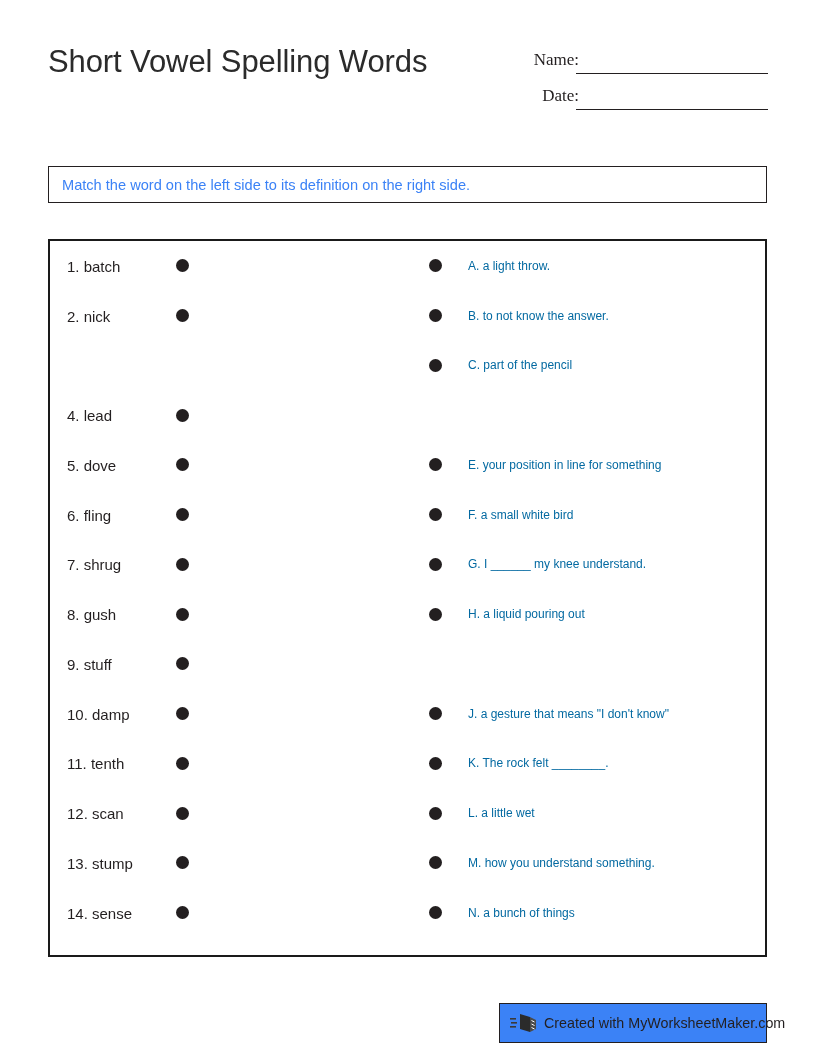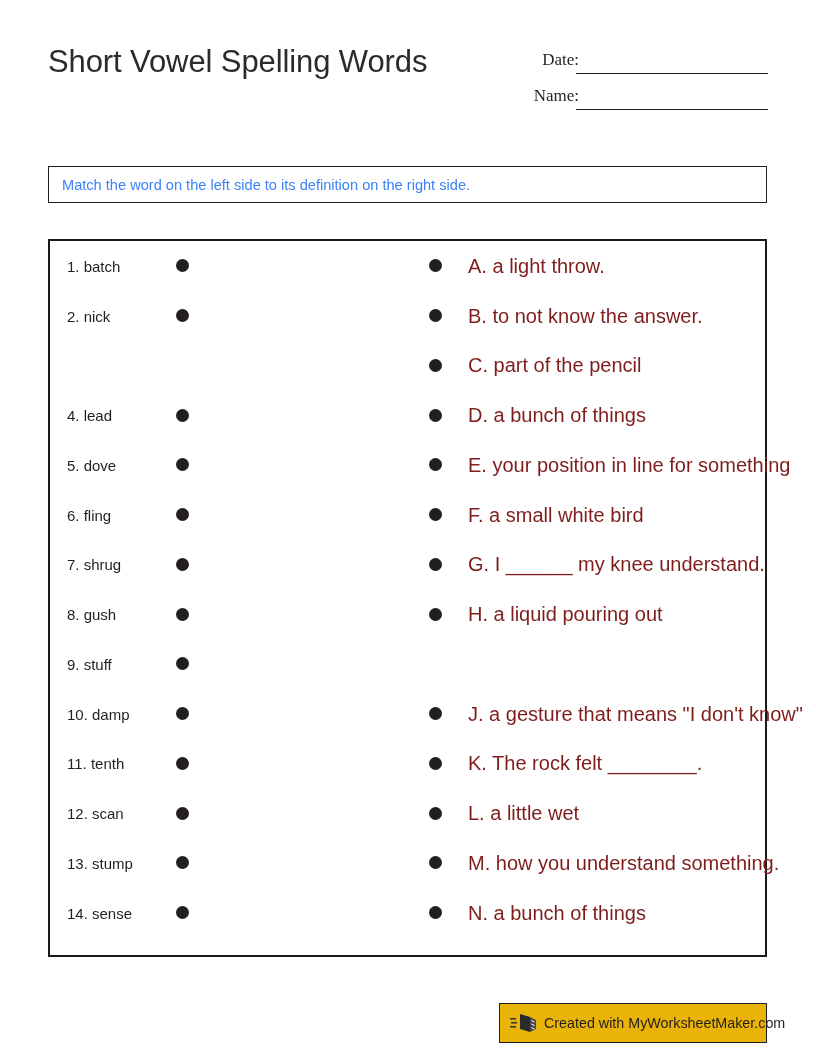--- a/index.html
+++ b/index.html
@@ -137,37 +137,37 @@
     background: #231f20;
   }
   .dot-left  { left: 126px; }
   .dot-right { left: 49px; }
 
   .def-label {
     position: absolute;
     left: 88px;
     top: 50%;
     transform: translateY(-50%);
-    font-size: 20px;
-    color: #7f1d1d;
+    font-size: 12px;
+    color: #0369a1;
     white-space: nowrap;
   }
 
   
   .footer-badge {
     position: absolute;
     left: 499px;
     top: 1003px;
     width: 268px;
     height: 40px;
     border: 1.4px solid #231f20;
     box-sizing: border-box;
     display: flex;
     align-items: center;
-    background: #eab308;
+    background: #3b82f6;
   }
   .footer-logo {
     margin-left: 10px;
     width: 30px;
     height: 24px;
     flex: 0 0 auto;
   }
   .footer-text {
     margin-left: 4px;
     font-size: 14.3px;
@@ -178,29 +178,29 @@
 </head>
 <body>
 
 <div class="header">
 
   <div class="worksheet-title">Short Vowel Spelling Words</div>
 
   <div class="namedate">
 
     <div class="nd-row">
+      <span class="nd-label">Name:</span>
+      <span class="nd-line"></span>
+    </div>
+
+    <div class="nd-row">
       <span class="nd-label">Date:</span>
       <span class="nd-line"></span>
     </div>
 
-    <div class="nd-row">
-      <span class="nd-label">Name:</span>
-      <span class="nd-line"></span>
-    </div>
-
   </div>
 </div>
 
 <div class="instruction-box">
   <span class="instruction-text">Match the word on the left side to its definition on the right side.</span>
 </div>
 
 <div class="match-box">
   <div class="match-rows" id="match-rows">
       <div class="match-row">
@@ -226,24 +226,20 @@
       <div class="match-row">
         <div class="right-cell">
           <span class="dot dot-right"></span>
           <span class="def-label">C. part of the pencil</span>
         </div>
       </div>
       <div class="match-row">
         <div class="left-cell">
           <span class="word-label">4. lead</span>
           <span class="dot dot-left"></span>
-        </div>
-        <div class="right-cell">
-          <span class="dot dot-right"></span>
-          <span class="def-label">D. a bunch of things</span>
         </div>
       </div>
       <div class="match-row">
         <div class="left-cell">
           <span class="word-label">5. dove</span>
           <span class="dot dot-left"></span>
         </div>
         <div class="right-cell">
           <span class="dot dot-right"></span>
           <span class="def-label">E. your position in line for something</span>

